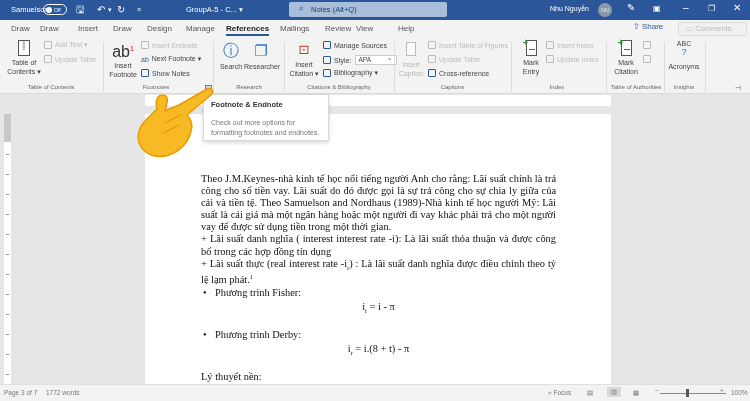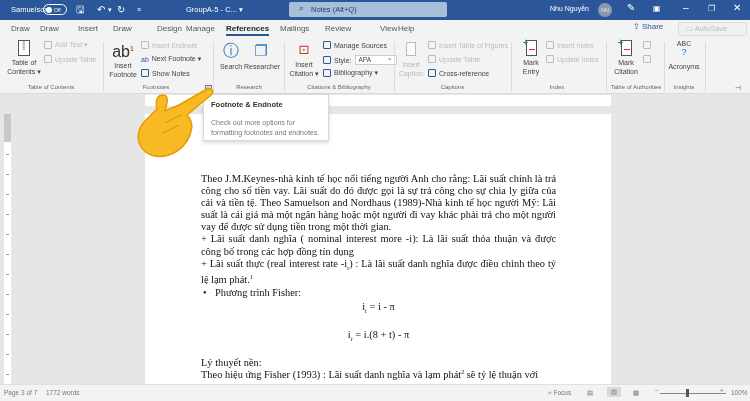--- a/index.html
+++ b/index.html
@@ -94,30 +94,30 @@
   <span class="tb-win" style="left:683px">–</span>
   <span class="tb-win" style="left:708px;font-size:8px;top:4px">❐</span>
   <span class="tb-win" style="left:733px">✕</span>
 </div>
 
 <div class="tabs">
   <span class="tab" style="left:11px">Draw</span>
   <span class="tab" style="left:40px">Draw</span>
   <span class="tab" style="left:78px">Insert</span>
   <span class="tab" style="left:113px">Draw</span>
-  <span class="tab" style="left:157px">Design</span>
+  <span class="tab" style="left:147px">Design</span>
   <span class="tab" style="left:186px">Manage</span>
   <span class="tab active" style="left:226px">References</span>
   <span class="tab" style="left:280px">Mailings</span>
   <span class="tab" style="left:325px">Review</span>
-  <span class="tab" style="left:380px">View</span>
+  <span class="tab" style="left:356px">View</span>
   <span class="tab" style="left:398px">Help</span>
 </div>
 <div class="share-btn"><span>⇪ </span><span>Share</span></div>
-<div class="comments-btn"><span>▭ </span><span>AutoSave</span></div>
+<div class="comments-btn"><span>▭ </span><span>Comments</span></div>
 
 <div class="ribbon">
 
   <div class="rb" style="left:6px;top:2px;width:36px">
     <div style="margin:0 auto 2px;width:12px;height:16px;border:1px solid #555;background:#fff;font-size:5px;line-height:3px;color:#777">≡<br>≡<br>≡</div>
     <div>Table of</div>
     <div>Contents ▾</div>
   </div>
   <div class="rb-small dis" style="left:44px;top:3px">
       <span class="sq-ico"></span>
@@ -261,24 +261,25 @@
     <div class="tick" style="top:200px"></div>
   <div class="tick" style="top:220px"></div>
     <div class="tick" style="top:240px"></div>
     <div class="tick" style="top:260px"></div>
 </div>
 <div class="prev-page"></div>
 <div class="page"></div>
 
 <div class="doc">
   <p>Theo J.M.Keynes-nhà kinh tế học nổi tiếng người Anh cho rằng: Lãi suất chính là trả công cho số tiền vay. Lãi suất do đó được gọi là sự trả công cho sự chia ly giữa của cải và tiền tệ. Theo Samuelson and Nordhaus (1989)-Nhà kinh tế học người Mỹ: Lãi suất là cái giá mà một ngân hàng hoặc một người đi vay khác phải trả cho một người vay để được sử dụng tiền trong một thời gian.</p>
-  <p>+ Lãi suất danh nghĩa ( nominal interest more -i): Là lãi suất thỏa thuận và được công bố trong các hợp đồng tín dụng</p>
+  <p>+ Lãi suất danh nghĩa ( interest interest rate -i): Là lãi suất thỏa thuận và được công bố trong các hợp đồng tín dụng</p>
   <p><span>+ Lãi suất thực (real interest rate -i</span><sub>r</sub><span>) : Là lãi suất danh nghĩa được điều chỉnh theo tỷ lệ lạm phát.</span><sup>1</sup></p>
   <div class="bullet">Phương trình Fisher:</div>
   <div class="formula"><span>i</span><sub>r</sub><span> = i - π</span></div>
+  <div class="bullet">Phương trình Derby:</div>
   <div class="formula"><span>i</span><sub>r</sub><span> = i.(8 + t) - π</span></div>
   <p>Lý thuyết nền:</p>
   <p style="white-space:nowrap"><span> Theo hiệu ứng Fisher (1993) : Lãi suất danh nghĩa và lạm phát</span><sup>2</sup><span> sẽ tỷ lệ thuận với</span></p>
 </div>
 
 <div class="tooltip">
   <div class="tt-title">Footnote &amp; Endnote</div>
   <div class="tt-body">Check out more options for formatting footnotes and endnotes.</div>
 </div>
 

